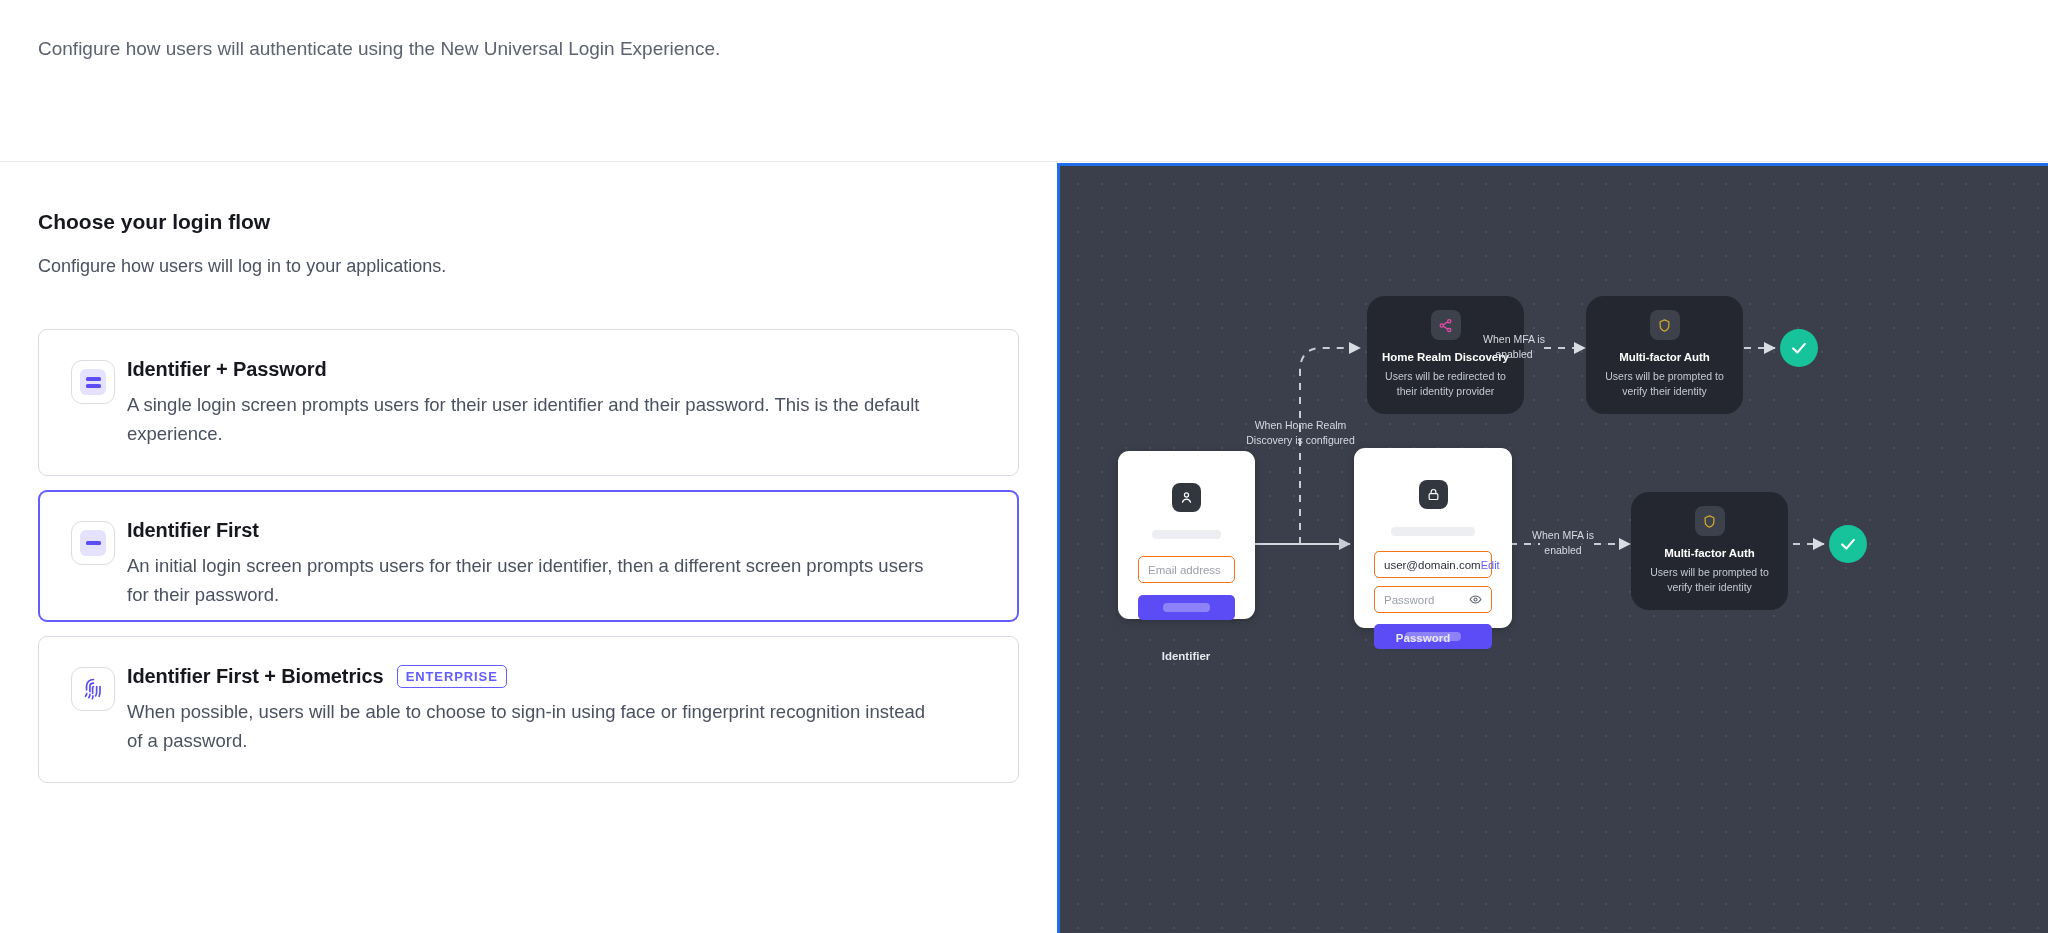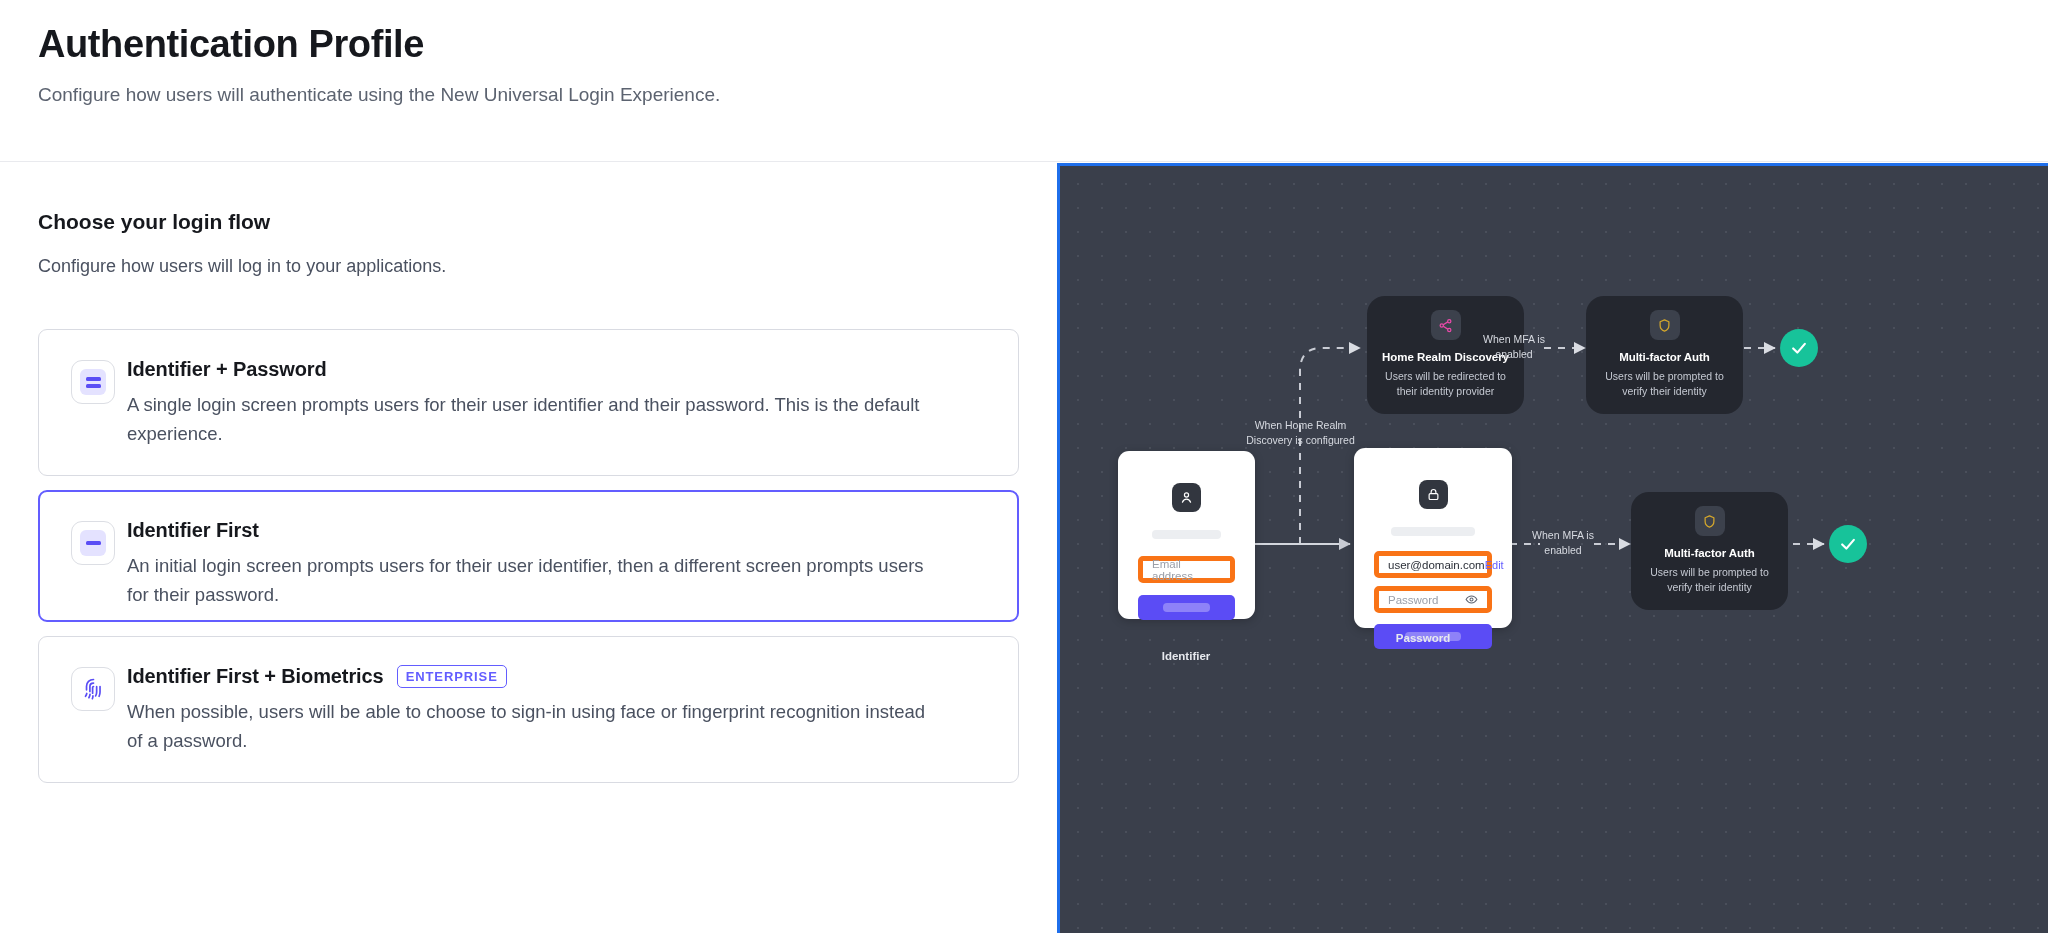--- a/index.html
+++ b/index.html
@@ -122,21 +122,21 @@
     position:absolute; background:#ffffff; border-radius:11px;
     padding:22px 20px 24px 20px;
     box-shadow:0 2px 10px rgba(0,0,0,0.22);
   }
   .login-logo {
     width:29px; height:29px; border-radius:8px; background:#32363f;
     margin:10px auto 0 auto; display:flex; align-items:center; justify-content:center;
   }
   .login-bar { height:9px; border-radius:4px; background:#eceef1; margin:18px auto 0 auto; }
   .login-field {
-    height:27px; border:5px solid #f97316; border-radius:5px;
+    height:27px; border:1px solid #f97316; border-radius:5px;
     display:flex; align-items:center; padding:0 9px;
     font-size:11.5px; color:#9a9fa9; background:#fff;
   }
   .login-field .val { color:#2c3039; }
   .login-field .edit { margin-left:auto; color:#635dff; font-size:11px; }
   .login-field .eye { margin-left:auto; display:flex; }
   .login-btn {
     height:25px; border-radius:5px; background:#5b4cf5;
     display:flex; align-items:center; justify-content:center;
   }
@@ -145,21 +145,20 @@
     position:absolute; text-align:center; width:160px;
     font-size:11.5px; font-weight:700; color:#e7e9ee;
   }
 </style>
 </head>
 <body>
 
 <div class="page">
 
   <div class="header">
-    <div class="page-title">Authentication Profile</div>
     <div class="page-subtitle">Configure how users will authenticate using the New Universal Login Experience.</div>
   </div>
 
   <div class="left-pane">
     <div class="section-title">Choose your login flow</div>
     <div class="section-desc">Configure how users will log in to your applications.</div>
 
     <div class="options">
 
       <div class="option-card">

